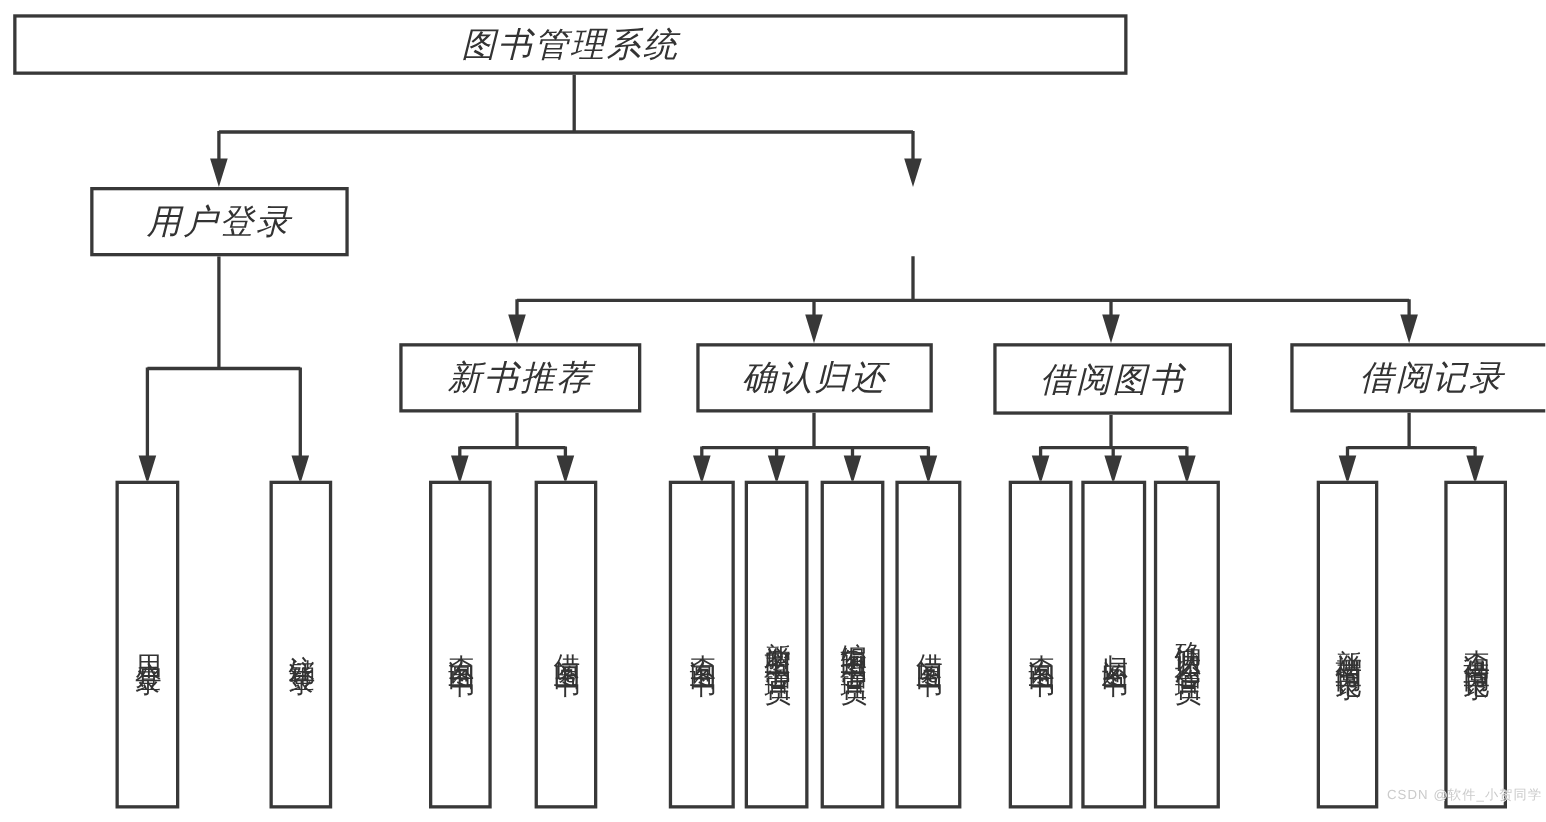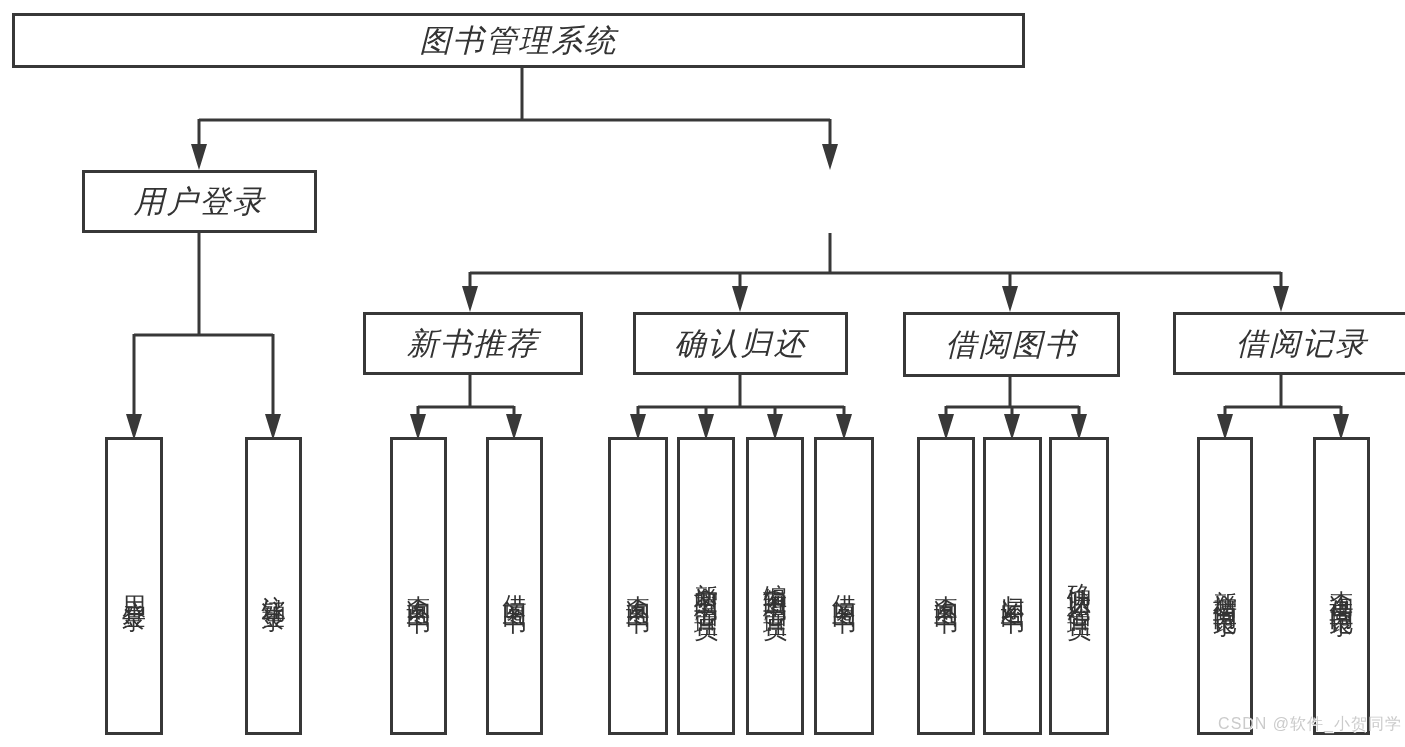--- a/index.html
+++ b/index.html
@@ -39,21 +39,21 @@
     text-orientation: upright;
     font-size: 24px;
     line-height: 1;
     letter-spacing: 5px;
     white-space: nowrap;
   }
   .watermark {
     position: absolute;
     right: 3px;
     top: 714px;
-    font-size: 16px;
+    font-size: 12px;
     letter-spacing: 1px;
     color: var(--watermark-text, #cbcbcb);
     text-shadow: 1px 1px 0 #ffffff;
     white-space: nowrap;
     margin-left: 14px;
   }
 </style>
 </head>
 <body>
 

